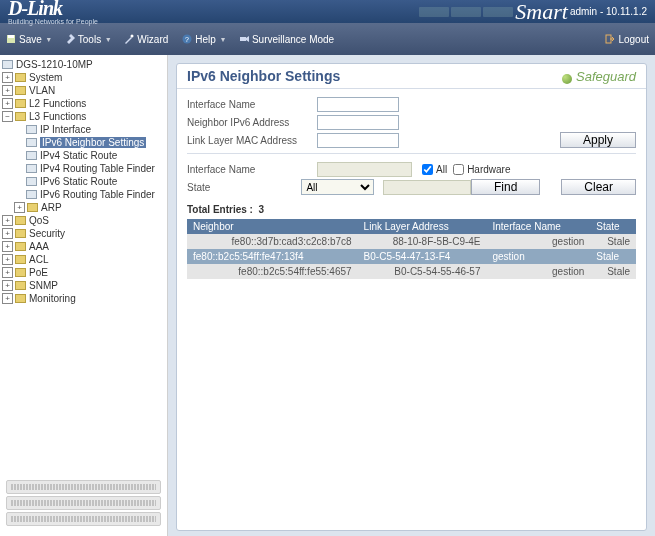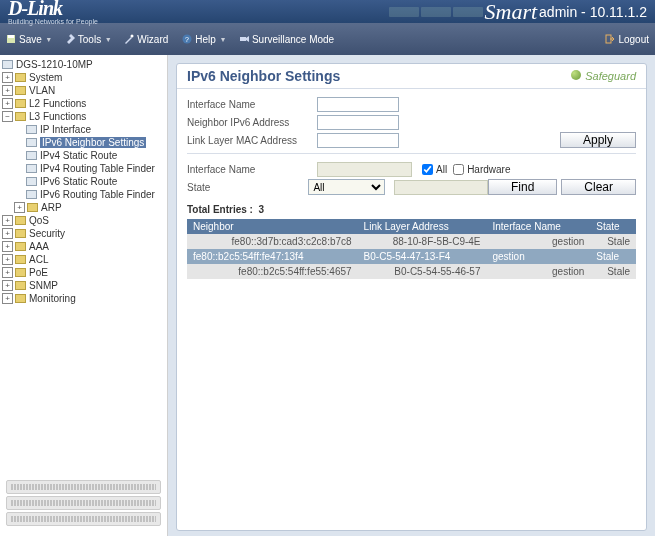--- a/index.html
+++ b/index.html
@@ -7,21 +7,21 @@
 
 
 .header { background: linear-gradient(to bottom, #3a5a8a 0%, #264570 100%); height: 23px; display: flex; align-items: center; justify-content: space-between; padding: 0 8px; color: #fff; }
 .logo { display: flex; flex-direction: column; line-height: 1; }
 .logo-main { font-family: Georgia, serif; font-size: 20px; font-weight: bold; font-style: italic; letter-spacing: -1px; }
 .logo-sub { font-size: 7px; color: #cfd8e6; }
 .header-right { display: flex; align-items: center; gap: 2px; }
 .smart { font-family: 'Brush Script MT', cursive; font-size: 22px; font-style: italic; color: #fff; }
 .switches-header { display: flex; gap: 2px; opacity: 0.3; }
 .switch-h { width: 30px; height: 10px; background: #8aa; border-radius: 1px; }
-.admin-info { font-size: 14px; }
+.admin-info { font-size: 10px; }
 
 
 .toolbar { background: linear-gradient(to bottom, #5a6c8c 0%, #3e5070 100%); height: 32px; display: flex; align-items: center; padding: 0 6px; color: #fff; font-size: 10px; }
 .toolbar-item { display: flex; align-items: center; gap: 3px; margin-right: 14px; cursor: pointer; }
 .toolbar-item .icon { width: 10px; height: 10px; }
 .toolbar-spacer { flex: 1; }
 .tb-arrow { font-size: 8px; opacity: 0.7; margin-left: 2px; }
 
 
 .body-wrap { display: flex; height: calc(536px - 52px); }
@@ -40,21 +40,21 @@
 .sidebar-bottom { padding: 6px 4px 10px; }
 .switch-stack { display: flex; flex-direction: column; gap: 2px; }
 .sw { height: 14px; background: #e8e8e8; border: 1px solid #ccc; border-radius: 2px; position: relative; }
 .sw::after { content: ""; position: absolute; inset: 3px 4px; background: repeating-linear-gradient(to right, #999 0 2px, transparent 2px 3px); opacity: 0.5; }
 
 
 .main { flex: 1; background: #dce4ee; padding: 8px; overflow-y: auto; }
 .panel { background: #fff; border: 1px solid #bcc8d8; border-radius: 3px; min-height: 100%; }
 .panel-head { display: flex; justify-content: space-between; align-items: center; padding: 4px 10px; border-bottom: 1px solid #d5dce7; }
 .panel-title { color: #3e5a88; font-size: 14px; font-weight: bold; }
-.safeguard { color: #7aa85a; font-style: italic; font-size: 11px; display: flex; align-items: flex-start; gap: 4px; }
+.safeguard { color: #7aa85a; font-style: italic; font-size: 13px; display: flex; align-items: flex-end; gap: 4px; }
 .sg-dot { width: 10px; height: 10px; border-radius: 50%; background: radial-gradient(circle at 30% 30%, #c0e080, #6a9a3a); }
 .panel-body { padding: 6px 10px; }
 
 .form-row { display: flex; align-items: center; height: 18px; }
 .form-label { width: 130px; color: #555; font-size: 10px; }
 .form-input { width: 82px; height: 15px; border: 1px solid #a0b0c0; background: #fff; font-size: 10px; padding: 0 2px; }
 .form-input.w1 { width: 82px; }
 .form-select { width: 82px; height: 16px; border: 1px solid #a0b0c0; background: #f8f8f0; font-size: 10px; }
 .form-ro { width: 100px; height: 15px; border: 1px solid #c8ccb8; background: #ecece0; display: inline-block; }
 .btn { height: 16px; font-size: 12px; padding: 0 22px; border: 1px solid #a0a8b8; background: linear-gradient(to bottom,#fff,#e0e4ea); cursor: pointer; min-width: 42px; }
@@ -300,21 +300,21 @@
             <span>Hardware</span>
           </label>
         </div>
         <div class="form-row">
           <span class="form-label">State</span>
           <select class="form-select">
             <option>All</option>
           </select>
           <span style="width:10px"></span>
           <span class="form-ro"></span>
-          <div class="right-btn-cell" style="display:flex;gap:4px;">
+          <div class="right-btn-cell" style="display:flex;gap:21px;">
             <button class="btn">Find</button>
             <button class="btn">Clear</button>
           </div>
         </div>
 
         <div class="total">
           <span>Total Entries :</span>&nbsp;&nbsp;<span>3</span>
         </div>
 
         <table class="table">

